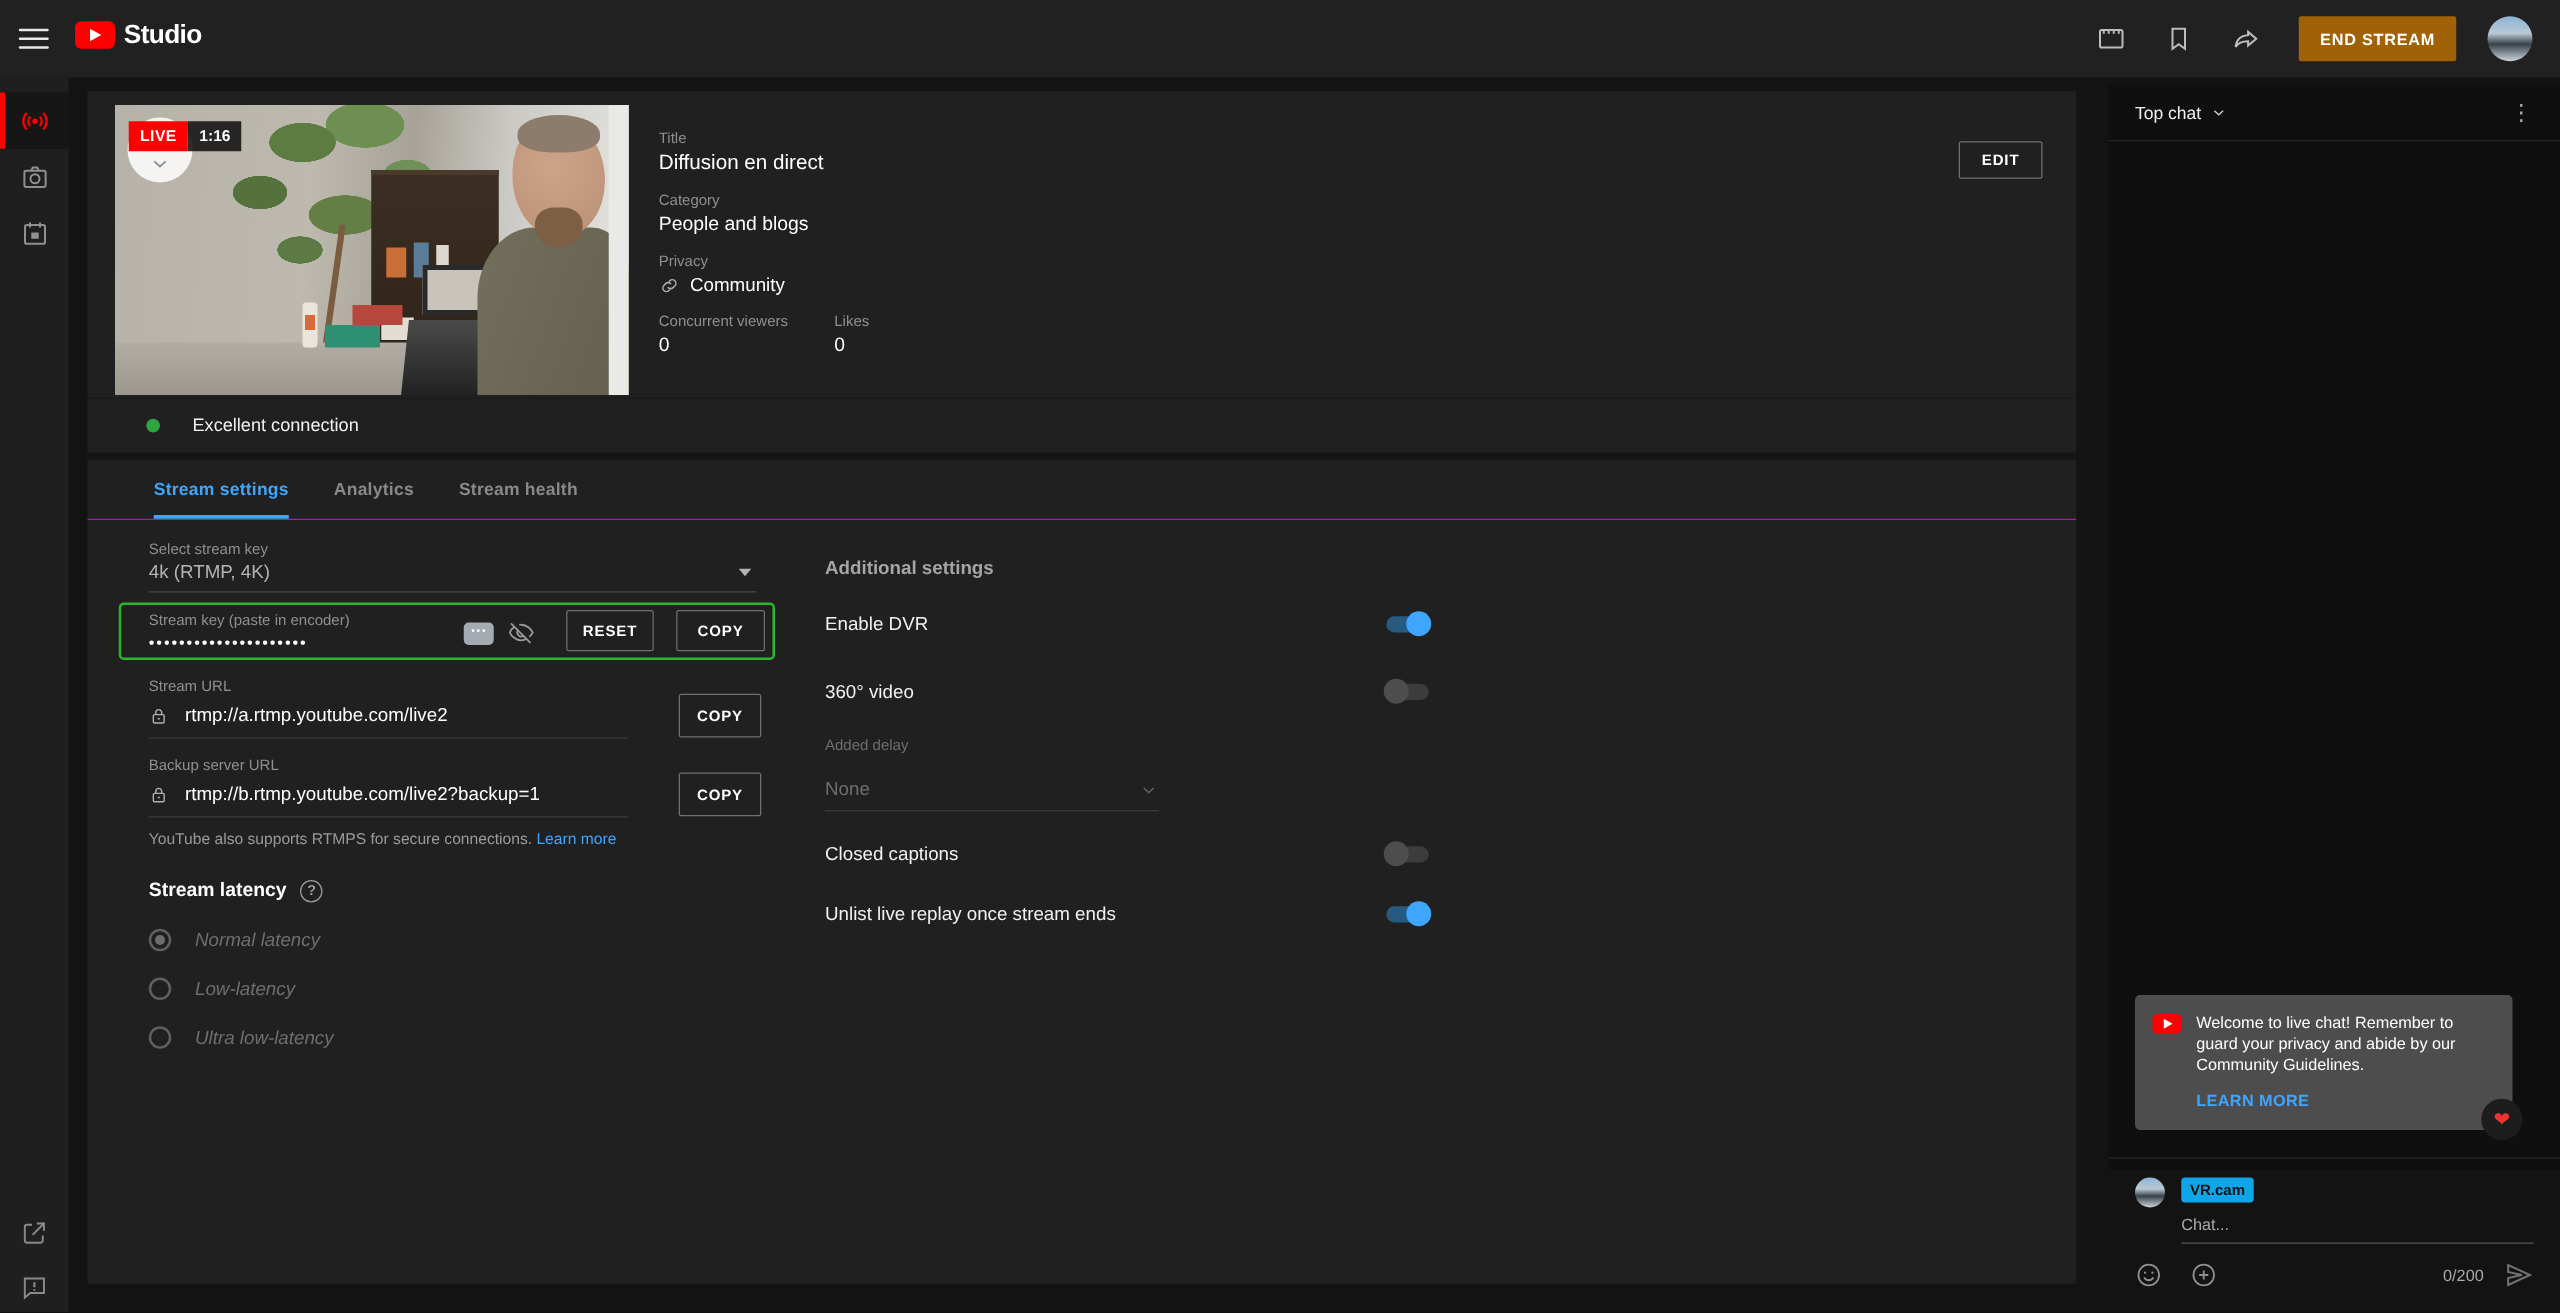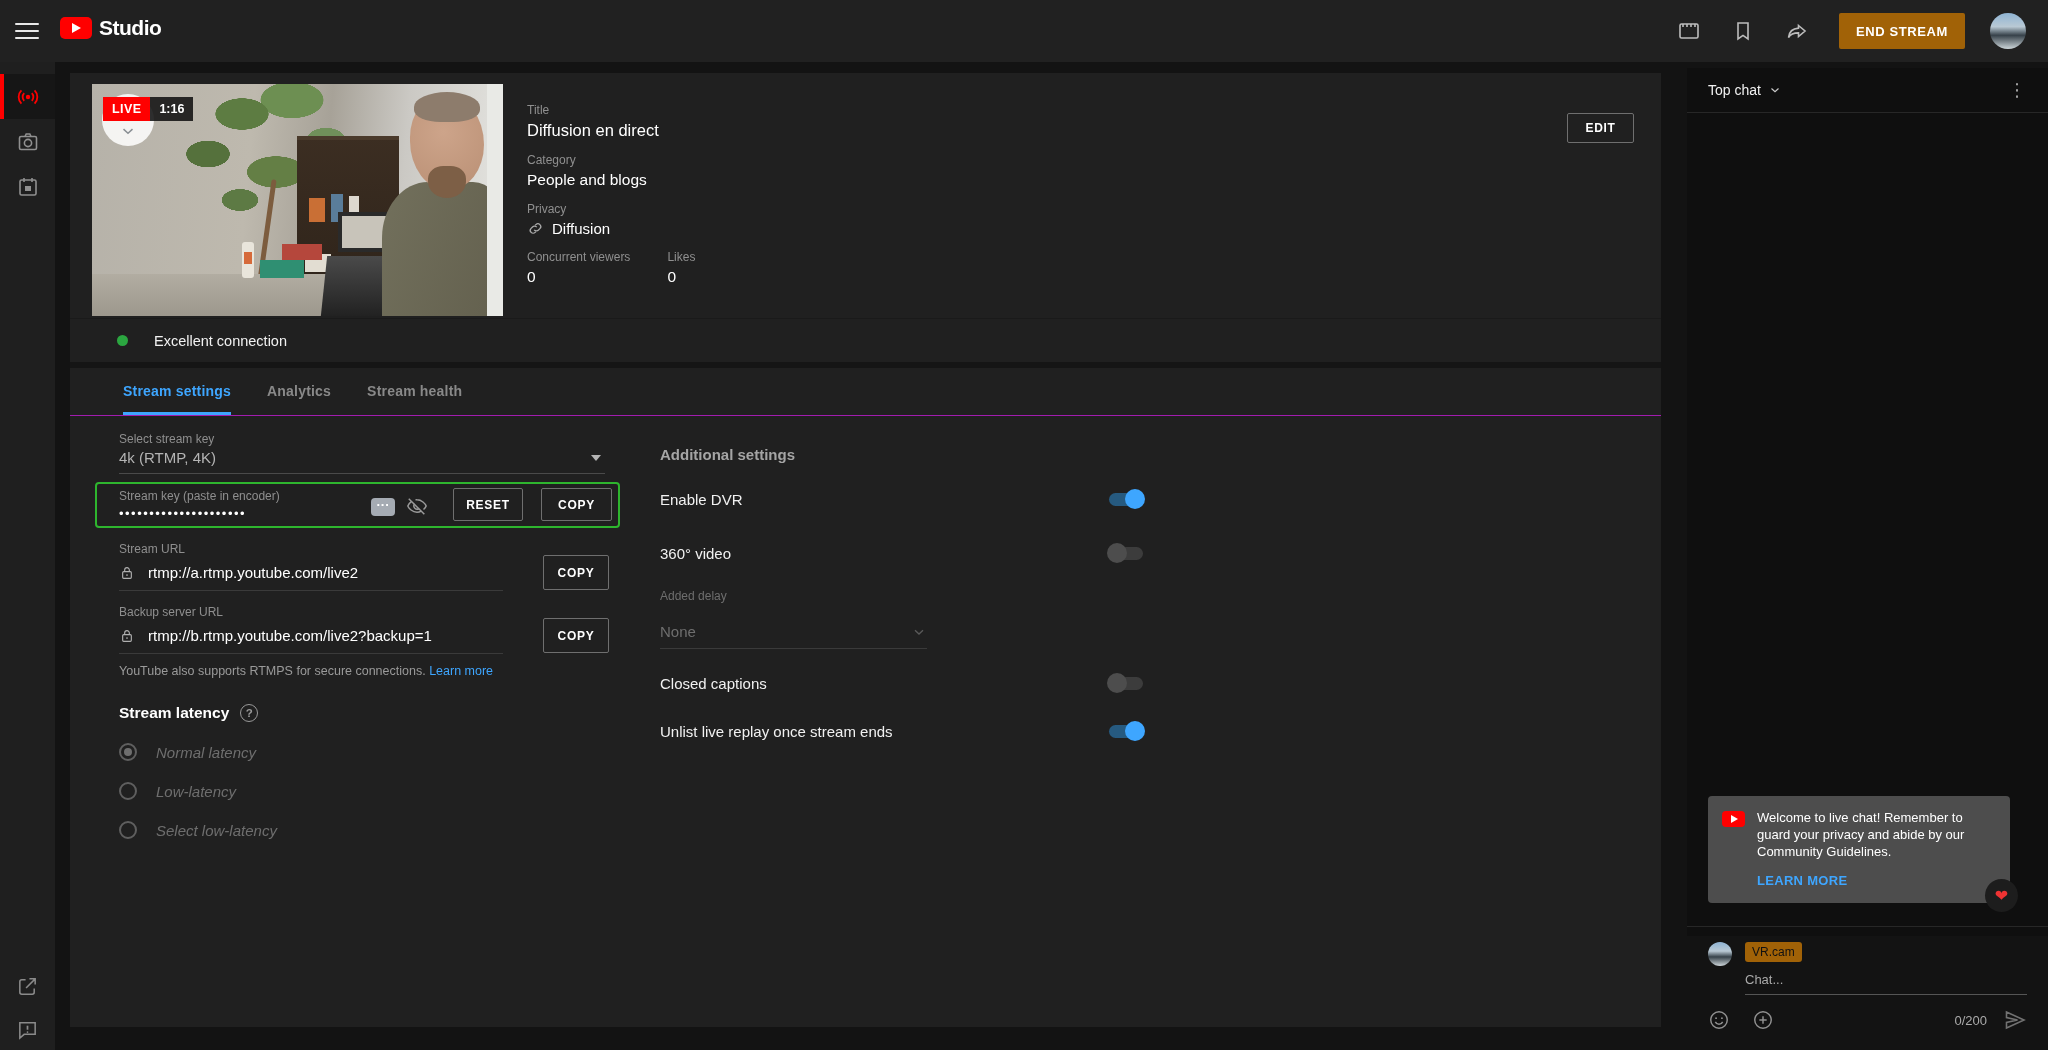--- a/index.html
+++ b/index.html
@@ -154,21 +154,21 @@
   .welcome { position:absolute; left:21px; right:38px; top:683px; background:#4d4d4d; border-radius:4px; padding:13px 14px 14px; display:flex; gap:12px; }
   .w-icon { width:23px; height:16px; background:#f00; border-radius:4px; position:relative; flex:0 0 auto; margin-top:2px; }
   .w-icon::after { content:""; position:absolute; left:9px; top:4px; border-left:7px solid #fff; border-top:4px solid transparent; border-bottom:4px solid transparent; }
   .w-text { font-size:13px; line-height:17px; color:#fff; }
   .w-learn { display:inline-block; margin-top:13px; font-size:13px; font-weight:bold; color:#3ea6ff; letter-spacing:.3px; cursor:pointer; }
   .heart-btn { position:absolute; right:30px; top:766px; width:33px; height:33px; border-radius:50%; background:#1d1d1d; display:flex; align-items:center; justify-content:center; font-size:16px; color:#e33; cursor:pointer; }
   .chat-input-area { position:absolute; left:0; right:0; top:858px; bottom:0; border-top:1px solid #272727; padding:15px 21px 0; }
   .ci-row { display:flex; gap:13px; }
   .mini-avatar { width:24px; height:24px; border-radius:50%; background:linear-gradient(180deg,#8fb4d4 0%,#b9c9d4 38%,#37424a 62%,#cdd6da 100%); flex:0 0 auto; }
   .ci-col { flex:1; }
-  .name-badge { display:inline-block; background:#a16207; color:#111; font-size:12px; font-weight:normal; padding:3px 7px; border-radius:3px; }
+  .name-badge { display:inline-block; background:#0ea5e9; color:#111; font-size:12px; font-weight:bold; padding:3px 7px; border-radius:3px; }
   .chat-input { display:block; width:100%; margin-top:6px; background:transparent; border:none; border-bottom:1px solid #555; padding:4px 0 7px; color:#fff; font-size:13px; font-family:inherit; outline:none; }
   .chat-input::placeholder { color:#aaa; }
   .ci-actions { display:flex; align-items:center; margin-top:13px; color:#909090; }
   .ci-actions .act { width:22px; height:22px; cursor:pointer; }
   .ci-actions .act + .act { margin-left:22px; }
   .counter { margin-left:auto; font-size:13px; color:#aaa; }
   .send { width:24px; height:24px; margin-left:16px; color:#717171; cursor:pointer; }
 
   svg { display:block; }
 </style>
@@ -288,21 +288,21 @@
         <div class="f-label">Title</div>
         <div class="ival big">Diffusion en direct</div>
         <div class="f-label">Category</div>
         <div class="ival">People and blogs</div>
         <div class="f-label">Privacy</div>
         <div class="priv-row">
           <svg viewBox="0 0 24 24" fill="none" stroke="currentColor" stroke-width="1.8">
               <path d="M10.2 13.8a4 4 0 0 0 6 .4l2-2a4 4 0 0 0-5.7-5.7l-1.1 1.1"></path>
               <path d="M13.8 10.2a4 4 0 0 0-6-.4l-2 2a4 4 0 0 0 5.7 5.7l1.1-1.1"></path>
             </svg>
-          <span>Diffusion</span>
+          <span>Community</span>
         </div>
         <div class="stats">
           <div>
             <div class="f-label">Concurrent viewers</div>
             <div class="ival">0</div>
           </div>
           <div>
             <div class="f-label">Likes</div>
             <div class="ival">0</div>
           </div>
@@ -390,21 +390,21 @@
         <div class="radio-row">
           <span class="radio checked"></span>
           <span>Normal latency</span>
         </div>
         <div class="radio-row">
           <span class="radio"></span>
           <span>Low-latency</span>
         </div>
         <div class="radio-row">
           <span class="radio"></span>
-          <span>Select low-latency</span>
+          <span>Ultra low-latency</span>
         </div>
       </div>
 
       <div class="col-right">
         <div class="h-gray">Additional settings</div>
 
         <div class="toggle-row">
           <span class="t-label">Enable DVR</span>
           <span class="toggle on">
               <span class="knob"></span>

